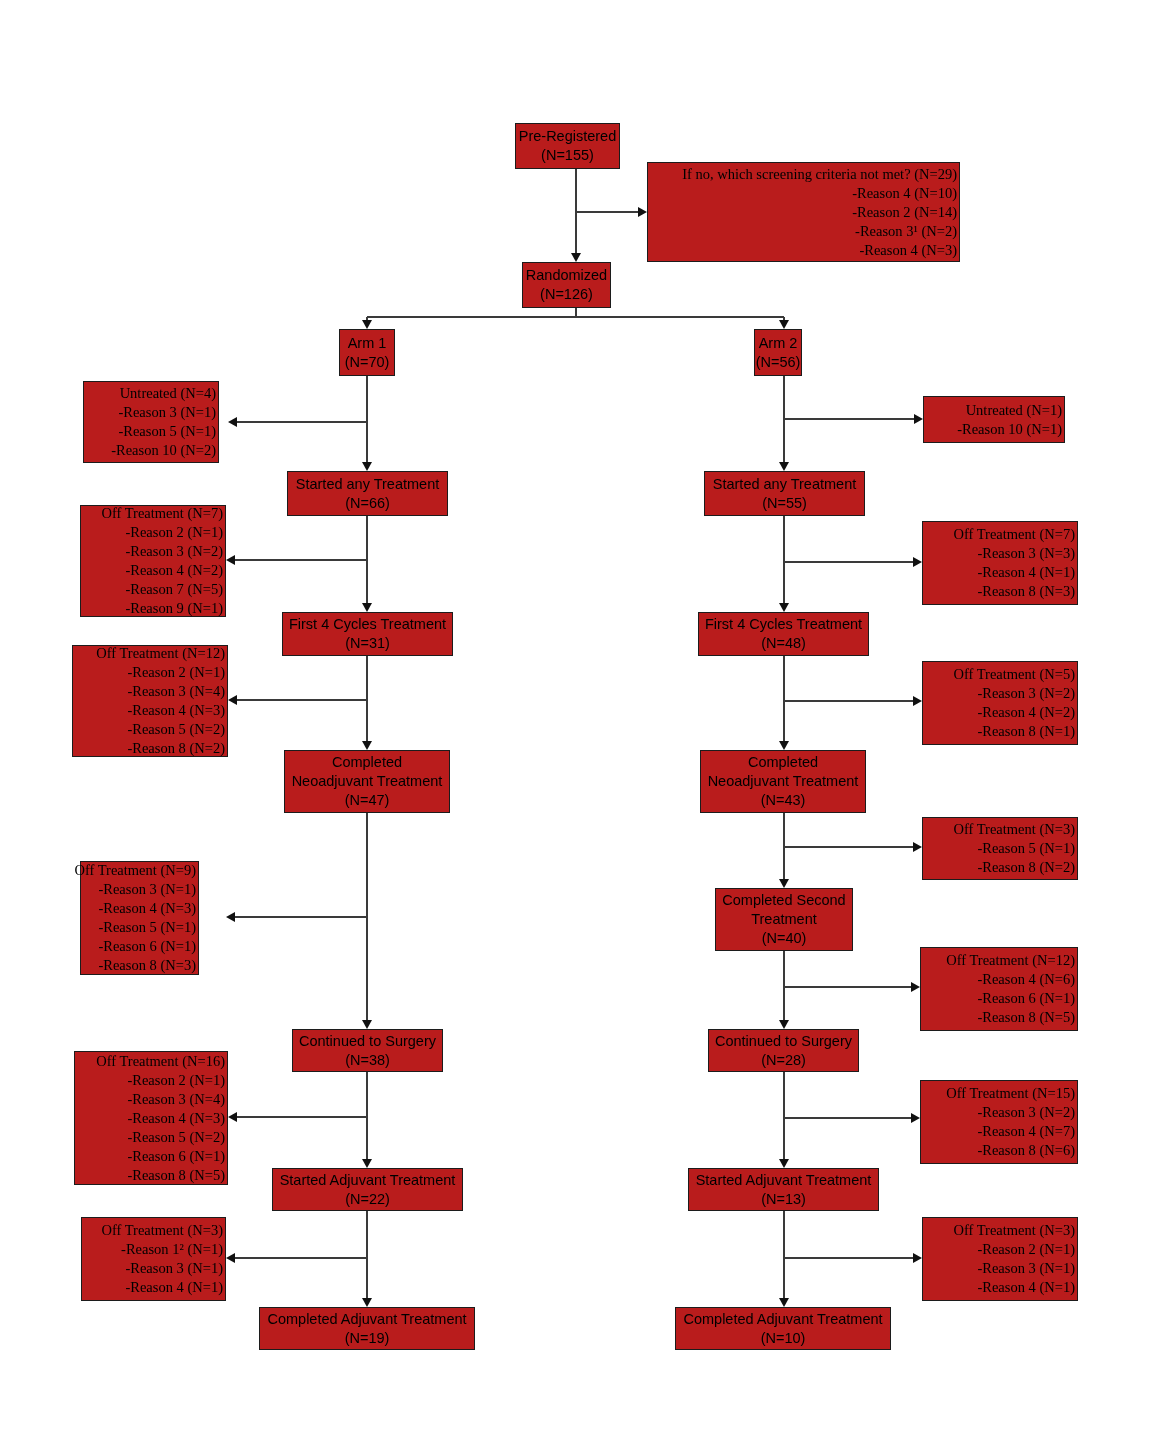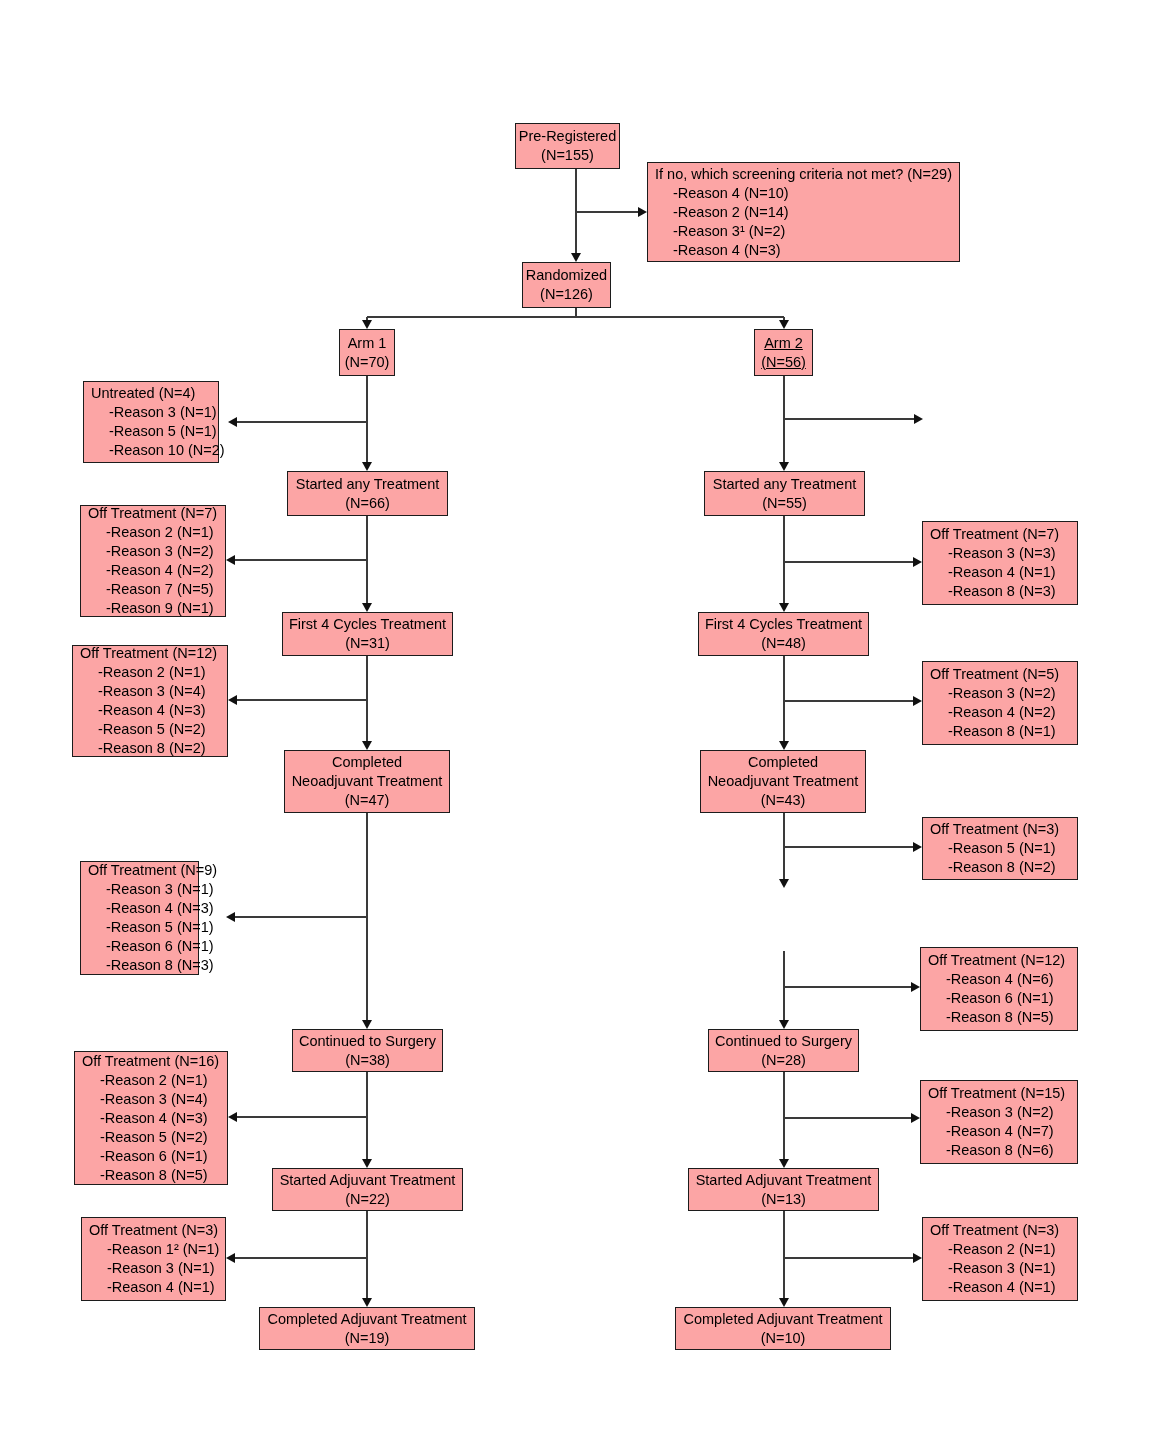--- a/index.html
+++ b/index.html
@@ -11,28 +11,28 @@
     font-family: "Liberation Sans", "DejaVu Sans", sans-serif;
     font-size: 14.5px;
     line-height: 19px;
     color: #000000;
     overflow: hidden;
   }
   .node {
     position: absolute;
     box-sizing: border-box;
     border: 1.5px solid #1c1c1c;
-    background: #fca5a5;
+    background: #b91c1c;
     display: flex;
     flex-direction: column;
     justify-content: center;
     z-index: 2;
   }
   .node.stage { align-items: center; text-align: center; }
-  .node.side  { align-items: flex-start; text-align: left; padding-left: 7px; padding-right: 2px; }
+  .node.side  { align-items: flex-end; text-align: left; padding-left: 7px; padding-right: 2px; font-family: Liberation Serif, serif; }
   .node .txt  { white-space: nowrap; }
   .node.side .txt.indent { margin-left: 18px; }
   .conn {
     position: absolute;
     background: #3a3a3a;
     z-index: 1;
   }
   .arrow {
     position: absolute;
     width: 0; height: 0;
@@ -120,21 +120,21 @@
       <div class="txt indent">-Reason 4 (N=3)</div>
     </div>
     <div class="node stage" style="left: 522px; top: 262px; width: 89px; height: 46px;">
       <div class="txt">Randomized</div>
       <div class="txt">(N=126)</div>
     </div>
     <div class="node stage" style="left: 339px; top: 329px; width: 56px; height: 47px;">
       <div class="txt">Arm 1</div>
       <div class="txt">(N=70)</div>
     </div>
-    <div class="node stage" style="left: 754px; top: 329px; width: 59px; height: 47px; text-decoration: underline;">
+    <div class="node stage" style="left: 754px; top: 329px; width: 48px; height: 47px;">
       <div class="txt">Arm 2</div>
       <div class="txt">(N=56)</div>
     </div>
     <div class="node side" style="left: 83px; top: 381px; width: 136px; height: 82px;">
       <div class="txt">Untreated (N=4)</div>
       <div class="txt indent">-Reason 3 (N=1)</div>
       <div class="txt indent">-Reason 5 (N=1)</div>
       <div class="txt indent">-Reason 10 (N=2)</div>
     </div>
     <div class="node stage" style="left: 287px; top: 471px; width: 161px; height: 45px;">
@@ -193,20 +193,24 @@
     </div>
     <div class="node side" style="left: 81px; top: 1217px; width: 145px; height: 84px;">
       <div class="txt">Off Treatment (N=3)</div>
       <div class="txt indent">-Reason 1² (N=1)</div>
       <div class="txt indent">-Reason 3 (N=1)</div>
       <div class="txt indent">-Reason 4 (N=1)</div>
     </div>
     <div class="node stage" style="left: 259px; top: 1307px; width: 216px; height: 43px;">
       <div class="txt">Completed Adjuvant Treatment</div>
       <div class="txt">(N=19)</div>
+    </div>
+    <div class="node side" style="left: 923px; top: 396px; width: 142px; height: 47px;">
+      <div class="txt">Untreated (N=1)</div>
+      <div class="txt indent">-Reason 10 (N=1)</div>
     </div>
     <div class="node stage" style="left: 704px; top: 471px; width: 161px; height: 45px;">
       <div class="txt">Started any Treatment</div>
       <div class="txt">(N=55)</div>
     </div>
     <div class="node side" style="left: 922px; top: 521px; width: 156px; height: 84px;">
       <div class="txt">Off Treatment (N=7)</div>
       <div class="txt indent">-Reason 3 (N=3)</div>
       <div class="txt indent">-Reason 4 (N=1)</div>
       <div class="txt indent">-Reason 8 (N=3)</div>
@@ -224,20 +228,25 @@
     <div class="node stage" style="left: 700px; top: 750px; width: 166px; height: 63px;">
       <div class="txt">Completed</div>
       <div class="txt">Neoadjuvant Treatment</div>
       <div class="txt">(N=43)</div>
     </div>
     <div class="node side" style="left: 922px; top: 817px; width: 156px; height: 63px;">
       <div class="txt">Off Treatment (N=3)</div>
       <div class="txt indent">-Reason 5 (N=1)</div>
       <div class="txt indent">-Reason 8 (N=2)</div>
     </div>
+    <div class="node stage" style="left: 715px; top: 888px; width: 138px; height: 63px;">
+      <div class="txt">Completed Second</div>
+      <div class="txt">Treatment</div>
+      <div class="txt">(N=40)</div>
+    </div>
     <div class="node side" style="left: 920px; top: 947px; width: 158px; height: 84px;">
       <div class="txt">Off Treatment (N=12)</div>
       <div class="txt indent">-Reason 4 (N=6)</div>
       <div class="txt indent">-Reason 6 (N=1)</div>
       <div class="txt indent">-Reason 8 (N=5)</div>
     </div>
     <div class="node stage" style="left: 708px; top: 1029px; width: 151px; height: 43px;">
       <div class="txt">Continued to Surgery</div>
       <div class="txt">(N=28)</div>
     </div>

